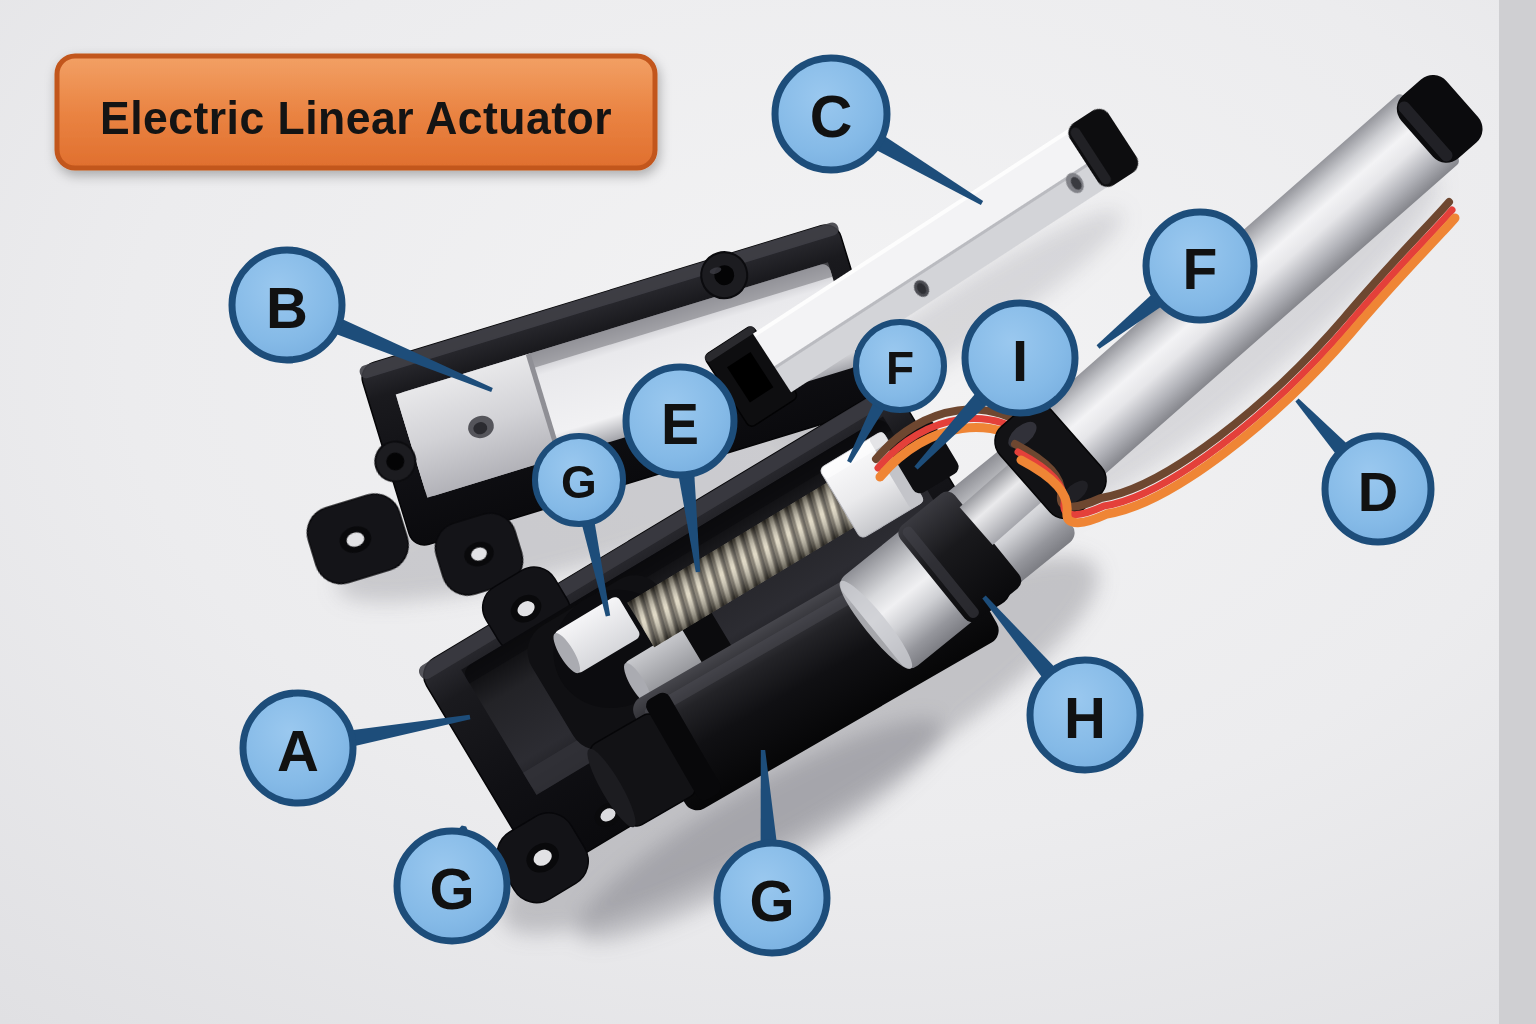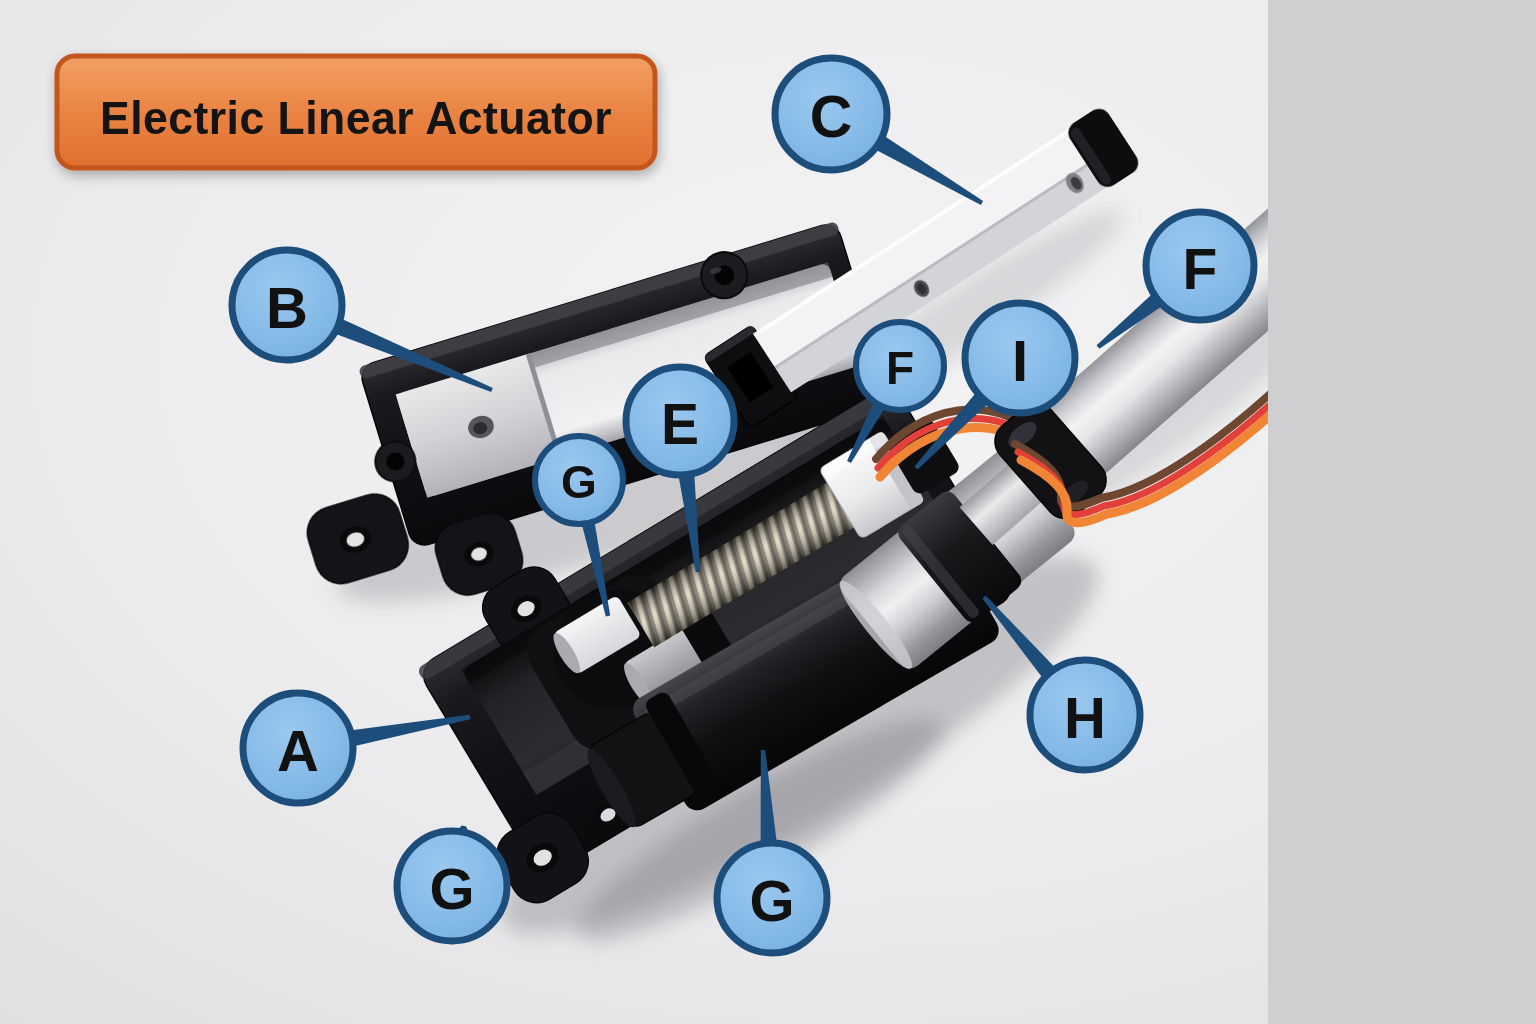--- a/index.html
+++ b/index.html
@@ -1,16 +1,16 @@
 <!DOCTYPE html>
 <html><head>
 <meta charset="utf-8">
 <style>
   html,body{margin:0;padding:0;background:#cfcfd2;}
-  .stage{position:relative;width:1268px;height:1024px;overflow:hidden;
+  .stage{position:relative;width:1499px;height:1024px;overflow:hidden;
          font-family:"Liberation Sans", sans-serif;}
   svg{display:block;}
   text{user-select:none;}
 </style>
 </head>
 <body>
 
 <div class="stage">
 <svg viewBox="0 0 1536 1024" width="1536" height="1024">
   <defs>

